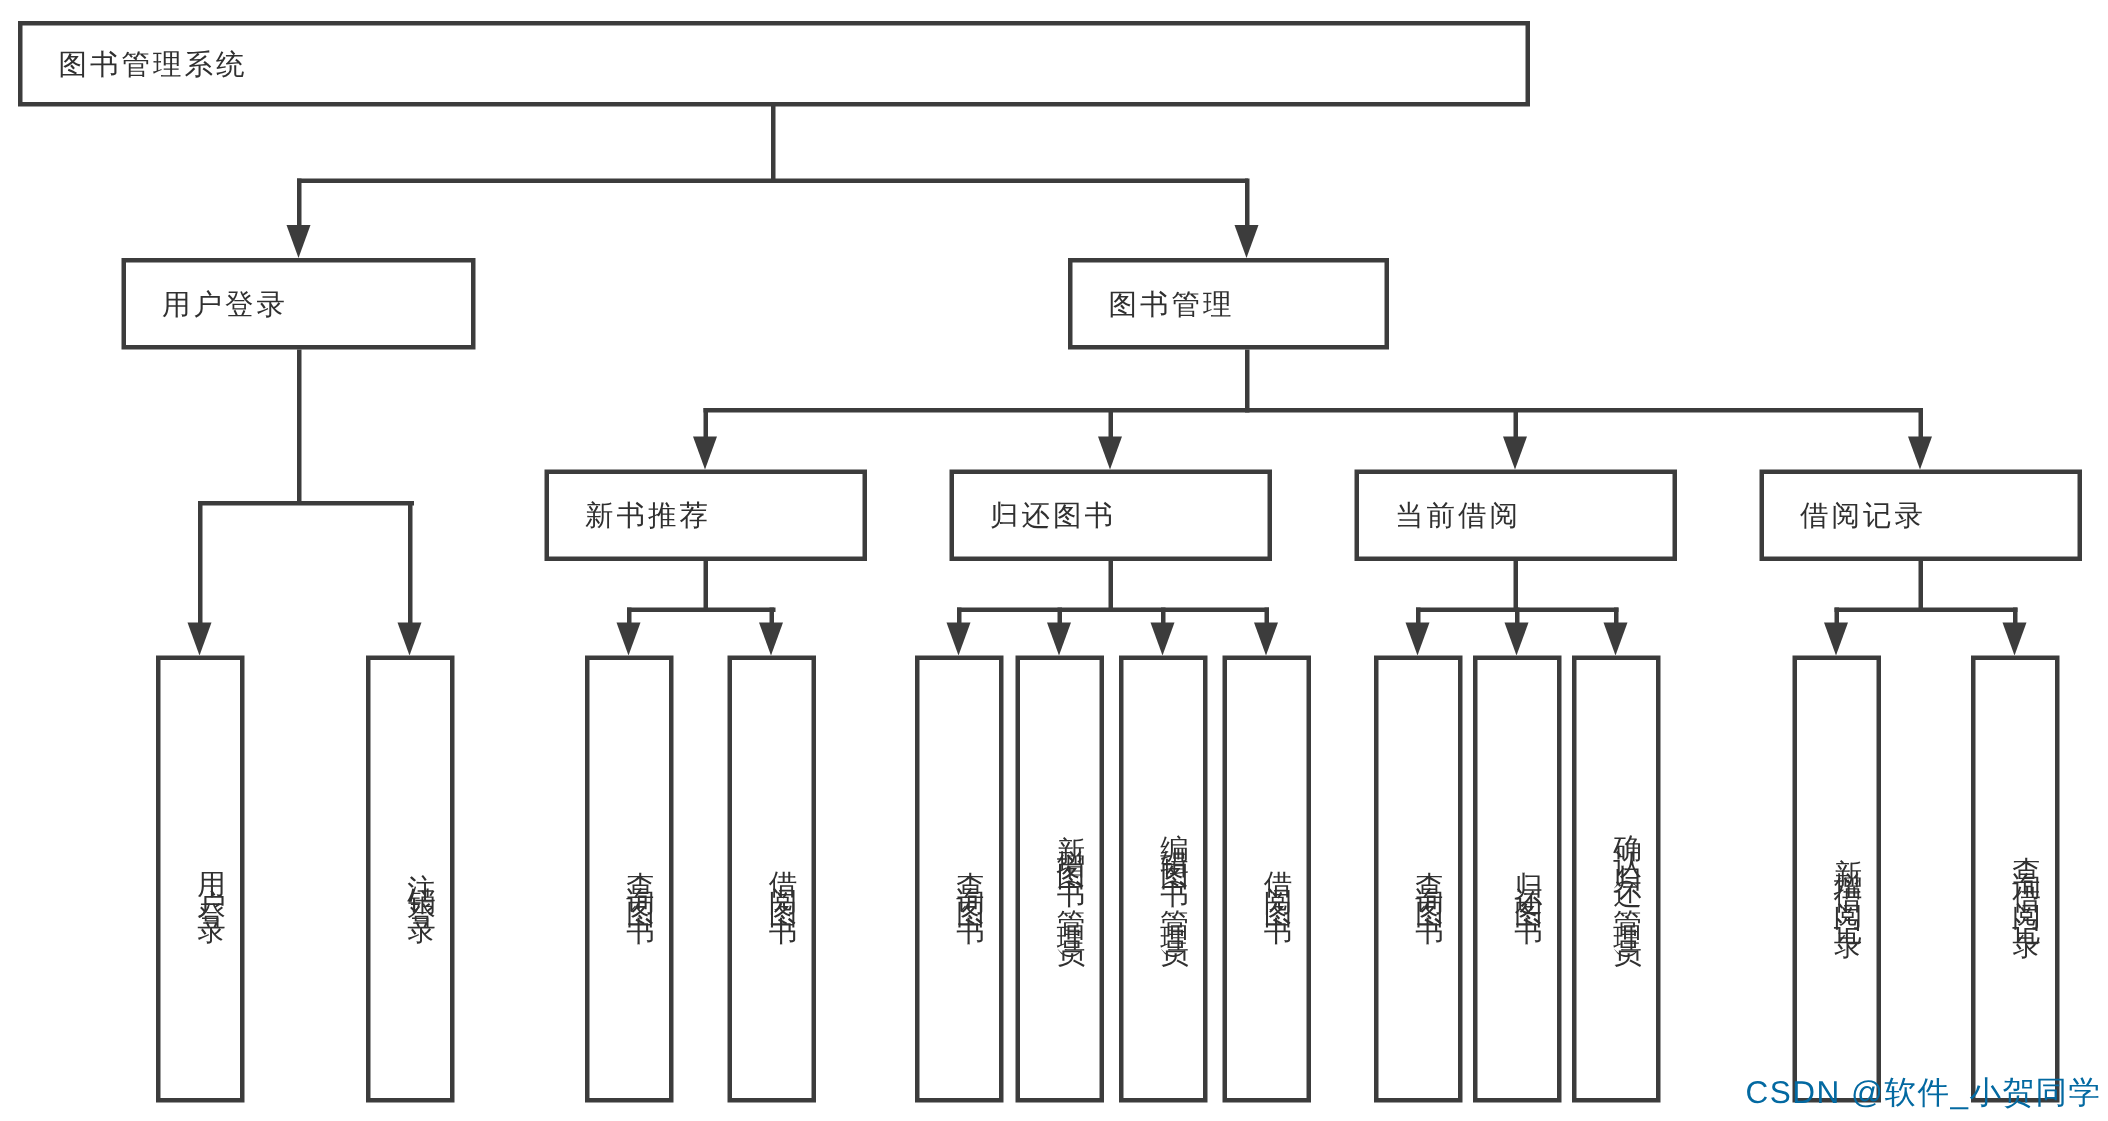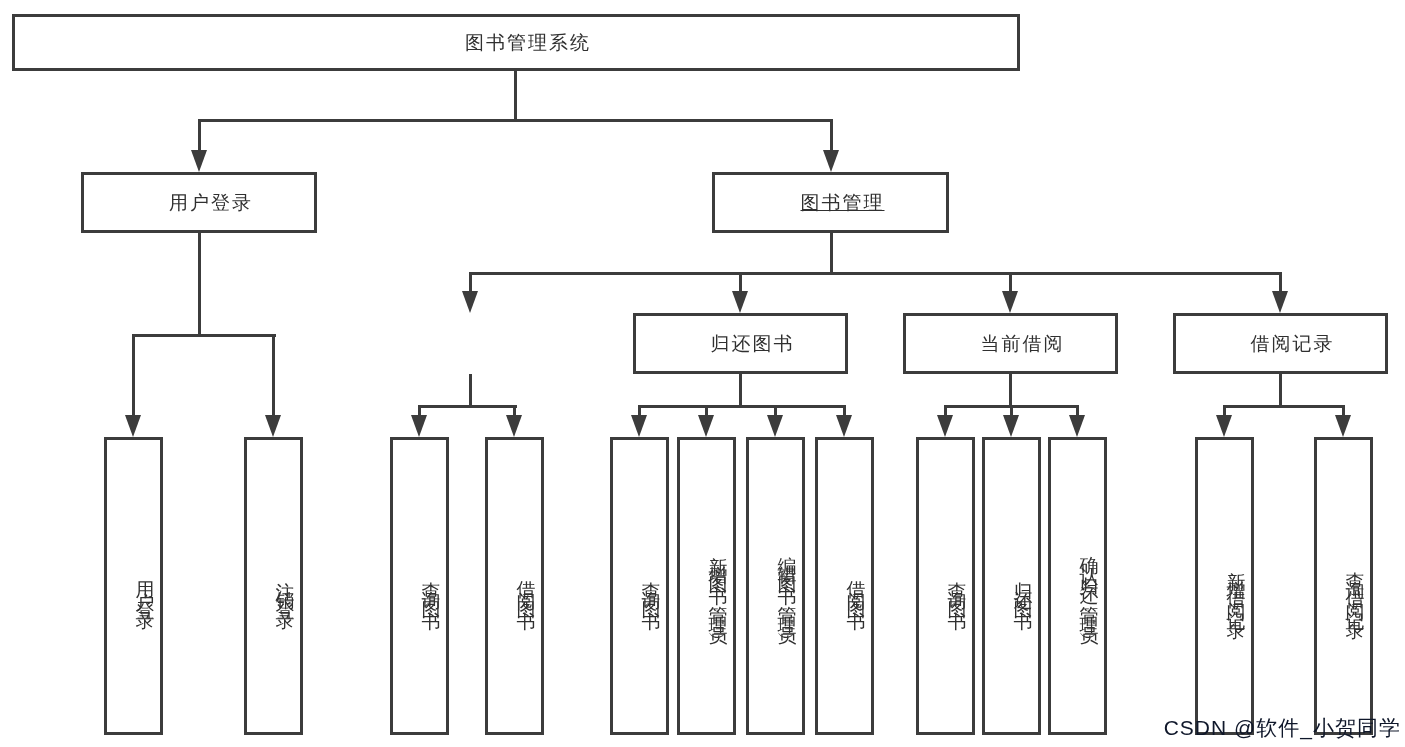--- a/index.html
+++ b/index.html
@@ -16,21 +16,20 @@
     overflow: hidden;
   }
   
   .node {
     position: absolute;
     box-sizing: border-box;
     background: #ffffff;
     border: 3px solid #3c3c3c;
     display: flex;
     align-items: center;
-    justify-content: center;
     color: #303030;
     font-size: 19px;
     letter-spacing: 2px;
     white-space: nowrap;
     padding-left: 24px;
   }
   .leaf {
     font-size: 19px;
   }
   .leaf .vtext {
@@ -53,21 +52,21 @@
     width: 0;
     height: 0;
     border-left: 8px solid transparent;
     border-right: 8px solid transparent;
     border-top: 22px solid #3c3c3c;
   }
   .watermark {
     position: absolute;
     right: 4px;
     bottom: 5px;
-    color: #0f172a;
+    color: #0369a1;
     font-size: 21px;
     letter-spacing: 1px;
     white-space: nowrap;
   }
 </style>
 </head>
 <body>
 
 <div class="canvas">
 
@@ -78,21 +77,21 @@
   <div class="vl" style="left:514px; top:69px; height:52px;"></div>
   <div class="hl" style="left:198px; top:119px; width:634px;"></div>
   <div class="vl" style="left:198px; top:119px; height:33px;"></div>
   <div class="arr" style="left:191px; top:150px;"></div>
   <div class="vl" style="left:830px; top:119px; height:33px;"></div>
   <div class="arr" style="left:823px; top:150px;"></div>
 
   <div class="node" style="left:81px; top:172px; width:236px; height:61px;">
     <span>用户登录</span>
   </div>
-  <div class="node" style="left:712px; top:172px; width:237px; height:61px;text-decoration:underline;">
+  <div class="node" style="left:712px; top:172px; width:214px; height:61px;">
     <span>图书管理</span>
   </div>
 
   <div class="vl" style="left:198px; top:233px; height:103px;"></div>
   <div class="hl" style="left:132px; top:334px; width:144px;"></div>
   <div class="vl" style="left:132px; top:334px; height:83px;"></div>
   <div class="arr" style="left:125px; top:415px;"></div>
   <div class="vl" style="left:272px; top:334px; height:83px;"></div>
   <div class="arr" style="left:265px; top:415px;"></div>
 
@@ -100,20 +99,23 @@
   <div class="hl" style="left:469px; top:272px; width:813px;"></div>
   <div class="vl" style="left:469px; top:272px; height:22px;"></div>
   <div class="arr" style="left:462px; top:291px;"></div>
   <div class="vl" style="left:739px; top:272px; height:22px;"></div>
   <div class="arr" style="left:732px; top:291px;"></div>
   <div class="vl" style="left:1009px; top:272px; height:22px;"></div>
   <div class="arr" style="left:1002px; top:291px;"></div>
   <div class="vl" style="left:1279px; top:272px; height:22px;"></div>
   <div class="arr" style="left:1272px; top:291px;"></div>
 
+  <div class="node" style="left:363px; top:313px; width:215px; height:61px;">
+    <span>新书推荐</span>
+  </div>
   <div class="node" style="left:633px; top:313px; width:215px; height:61px;">
     <span>归还图书</span>
   </div>
   <div class="node" style="left:1173px; top:313px; width:215px; height:61px;">
     <span>借阅记录</span>
   </div>
   <div class="node" style="left:903px; top:313px; width:215px; height:61px;">
     <span>当前借阅</span>
   </div>
 

